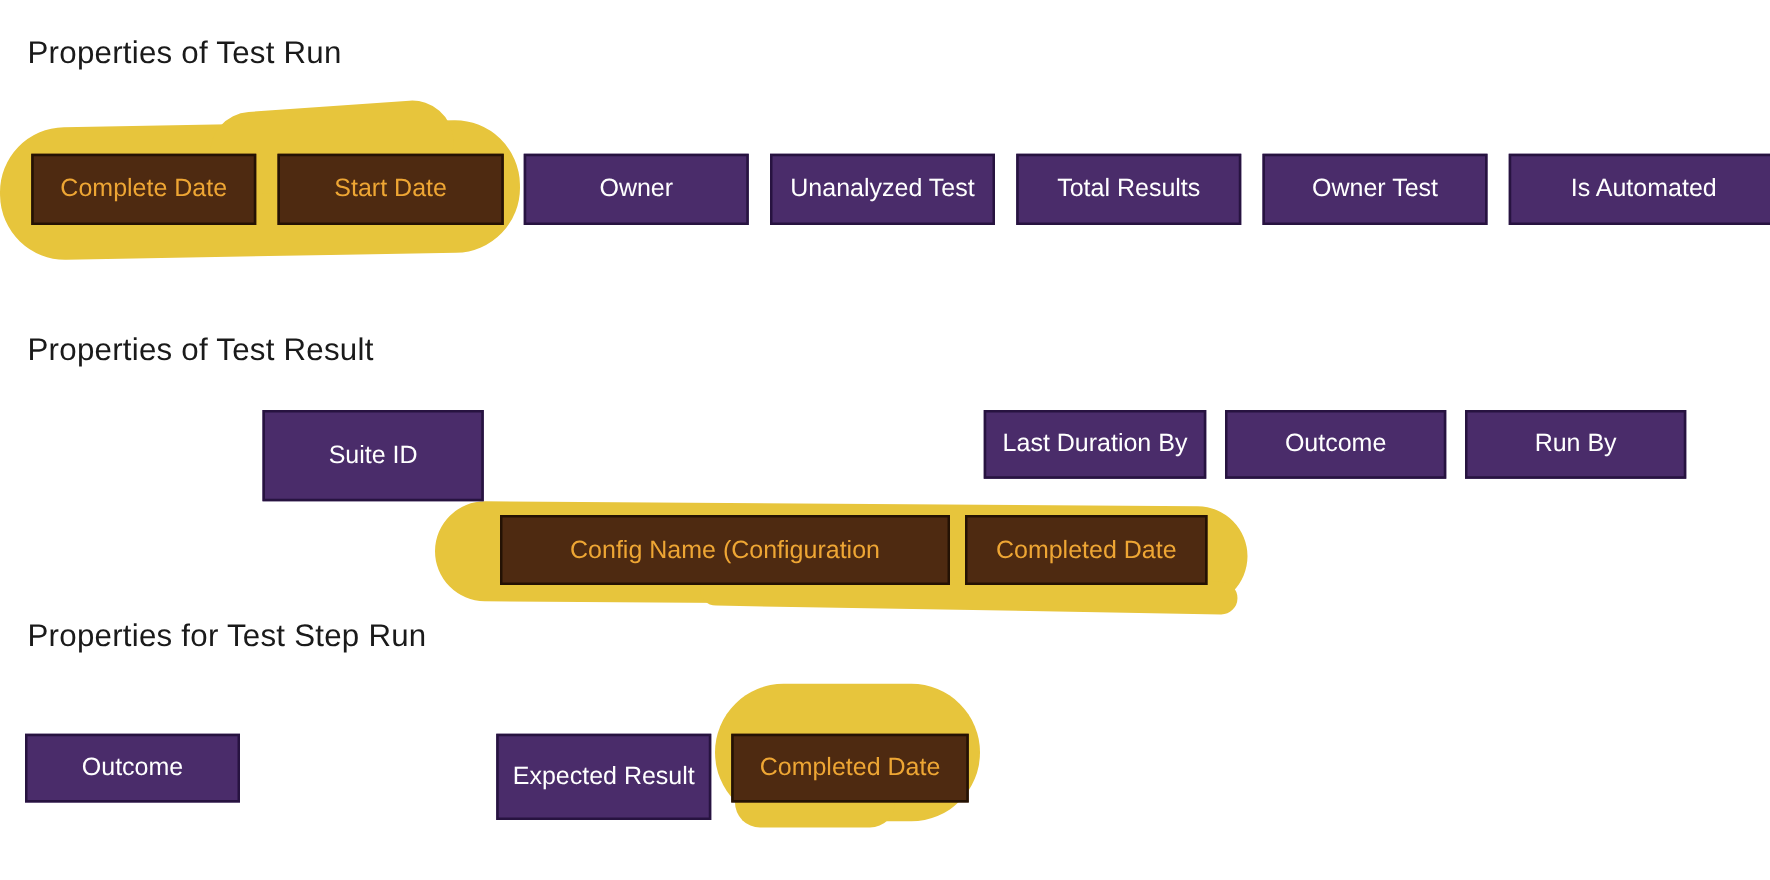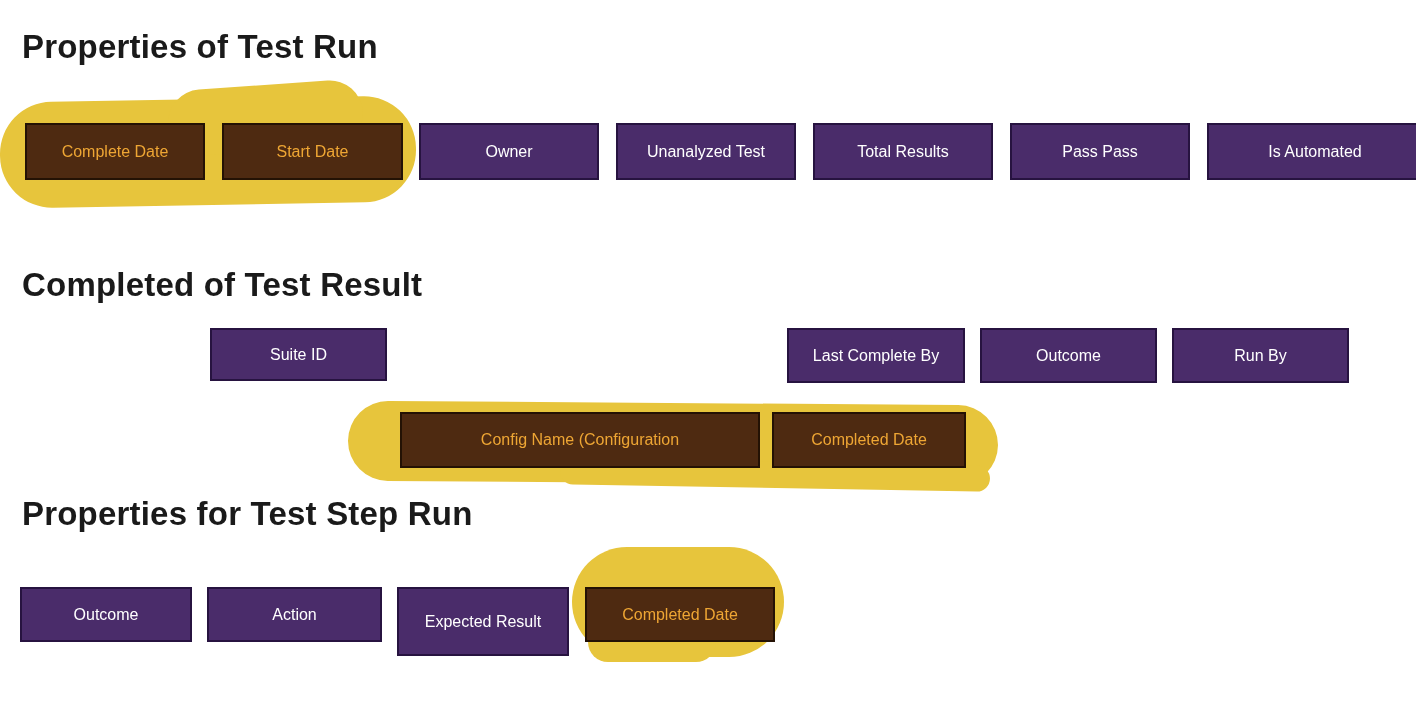--- a/index.html
+++ b/index.html
@@ -11,43 +11,43 @@
   .canvas {
     position: relative;
     width: 1416px;
     height: 704px;
     background: var(--page-background, #ffffff);
     overflow: hidden;
   }
   .heading {
     position: absolute;
     z-index: 2;
-    font-size: 33px;
-    font-weight: bold;
+    font-size: 25px;
+    font-weight: normal;
     color: var(--heading-text, #1a1a1a);
     letter-spacing: 0.2px;
     white-space: nowrap;
   }
   .marker {
     position: absolute;
     z-index: 1;
     background: var(--marker-yellow, #e7c53c);
   }
   .box {
     position: absolute;
     z-index: 2;
     box-sizing: border-box;
     height: 57px;
     background: var(--box-fill, #4a2c6a);
     border: 2px solid var(--box-border, #271340);
     color: var(--box-text, #ffffff);
     display: flex;
     align-items: center;
     justify-content: center;
-    font-size: 16px;
+    font-size: 20px;
     white-space: nowrap;
     text-align: left;
   }
   .box.hl {
     background: var(--highlighted-box-fill, #4e2a11);
     border-color: var(--highlighted-box-border, #241204);
     color: var(--highlighted-box-text, #eea634);
   }
 </style>
 </head>
@@ -64,33 +64,32 @@
   <div class="marker" style="left:572px;top:547px;width:212px;height:110px;border-radius:56px"></div>
   <div class="marker" style="left:588px;top:622px;width:128px;height:40px;border-radius:22px"></div>
 
   <div class="heading" style="left:22px;top:28px">Properties of Test Run</div>
 
   <div class="box hl" style="left:25px;top:123px;width:180px">Complete Date</div>
   <div class="box hl" style="left:222px;top:123px;width:181px">Start Date</div>
   <div class="box" style="left:419px;top:123px;width:180px">Owner</div>
   <div class="box" style="left:616px;top:123px;width:180px">Unanalyzed Test</div>
   <div class="box" style="left:813px;top:123px;width:180px">Total Results</div>
-  <div class="box" style="left:1010px;top:123px;width:180px">Pass Pass</div>
+  <div class="box" style="left:1010px;top:123px;width:180px">Owner Test</div>
   <div class="box" style="left:1207px;top:123px;width:216px">Is Automated</div>
 
-  <div class="heading" style="left:22px;top:266px">Completed of Test Result</div>
+  <div class="heading" style="left:22px;top:266px">Properties of Test Result</div>
 
-  <div class="box" style="left:210px;top:328px;width:177px;height:53px">Suite ID</div>
-  <div class="box" style="left:787px;top:328px;width:178px;height:55px">Last Complete By</div>
+  <div class="box" style="left:210px;top:328px;width:177px;height:73px">Suite ID</div>
+  <div class="box" style="left:787px;top:328px;width:178px;height:55px">Last Duration By</div>
   <div class="box" style="left:980px;top:328px;width:177px;height:55px">Outcome</div>
   <div class="box" style="left:1172px;top:328px;width:177px;height:55px">Run By</div>
 
   <div class="box hl" style="left:400px;top:412px;width:360px;height:56px">Config Name (Configuration</div>
   <div class="box hl" style="left:772px;top:412px;width:194px;height:56px">Completed Date</div>
 
   <div class="heading" style="left:22px;top:495px">Properties for Test Step Run</div>
 
   <div class="box" style="left:20px;top:587px;width:172px;height:55px">Outcome</div>
-  <div class="box" style="left:207px;top:587px;width:175px;height:55px">Action</div>
   <div class="box" style="left:397px;top:587px;width:172px;height:69px">Expected Result</div>
   <div class="box hl" style="left:585px;top:587px;width:190px;height:55px">Completed Date</div>
 
 </div>
 
 </body></html>

